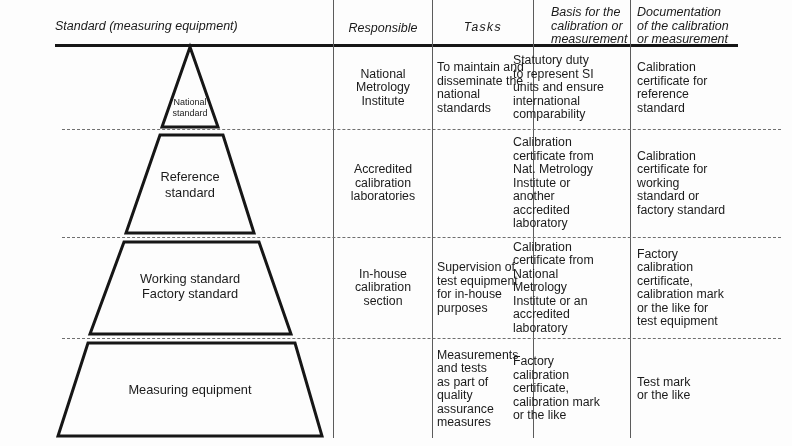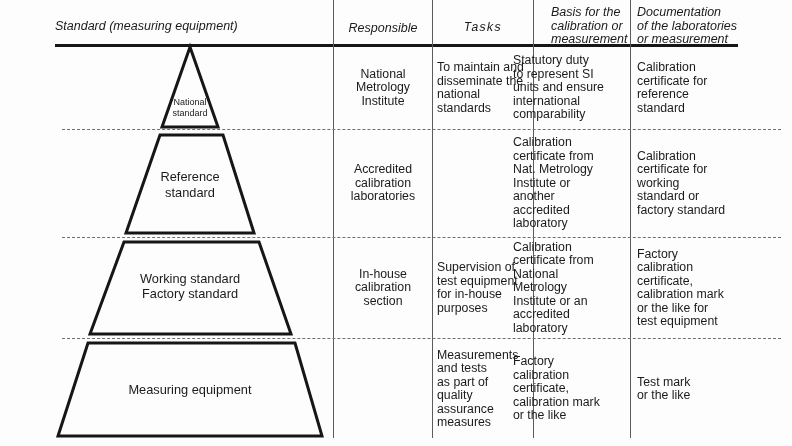--- a/index.html
+++ b/index.html
@@ -63,21 +63,21 @@
   <div class="dashline dl-2"></div>
   <div class="dashline dl-3"></div>
 
   <div class="hcell h-standard">Standard (measuring equipment)</div>
   <div class="hcell h-resp">Responsible</div>
   <div class="hcell h-tasks">Tasks</div>
   <div class="hcell h-basis">Basis for the
 calibration or
 measurement</div>
   <div class="hcell h-doc">Documentation
-of the laboratories
+of the calibration
 or measurement</div>
 
   <div class="plabel pl-national">National
 standard</div>
   <div class="plabel pl-reference">Reference
 standard</div>
   <div class="plabel pl-working">Working standard
 Factory standard</div>
   <div class="plabel pl-measuring">Measuring equipment</div>
 

